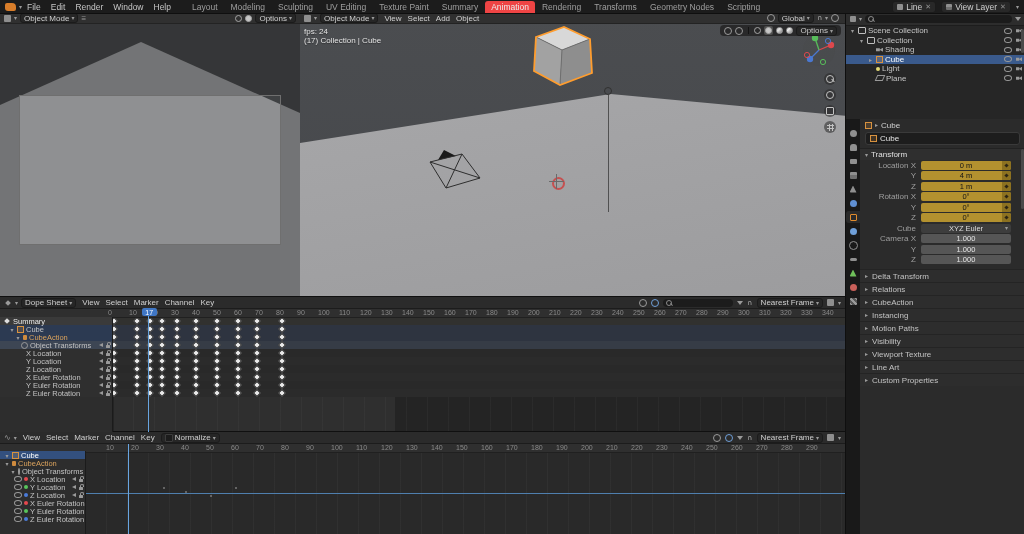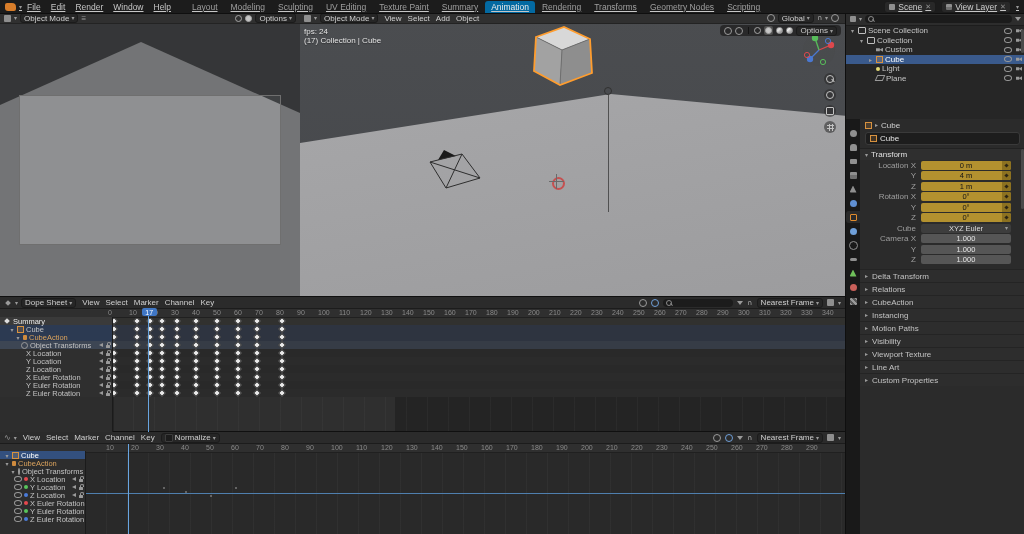--- a/index.html
+++ b/index.html
@@ -2,26 +2,26 @@
 <html><head>
 <meta charset="utf-8">
 <style>
   html,body{margin:0;padding:0;background:#0d0d0d;}
   #app{position:relative;width:1024px;height:534px;background:#161616;overflow:hidden;
        font-family:"Liberation Sans","DejaVu Sans",sans-serif;color:#c8c8c8;font-size:9px;}
   .nosel{user-select:none;}
 
   
   #topbar{position:absolute;left:0;top:0;width:1024px;height:13px;background:#1c1c1c;
-          border-bottom:1px solid #0f0f0f;display:flex;align-items:center;font-size:8.5px;color:#c6c6c6;z-index:20;text-decoration:underline;}
+          border-bottom:1px solid #0f0f0f;display:flex;align-items:center;font-size:8.5px;color:#c6c6c6;z-index:20;}
   .logo{width:11px;height:8px;margin:0 3px 0 5px;background:#d87d2a;border-radius:2px 4px 2px 3px;}
   .tb-item{padding:0 5px;}
   #tb-tabs{display:flex;margin-left:10px;gap:1px;align-items:center;height:13px;}
   .tb-tab{padding:1px 6px;border-radius:3px 3px 0 0;color:#9f9f9f;white-space:nowrap;}
-  .tb-tab.active{background:#0369a1;color:#ececec;}
+  .tb-tab.active{background:#ef4444;color:#ececec;}
   #tb-right{margin-left:auto;display:flex;align-items:center;gap:5px;margin-right:5px;}
   .tb-pill{display:flex;align-items:center;gap:3px;background:#282828;border:1px solid #1b1b1b;
            border-radius:3px;padding:0 4px;height:10px;color:#cfcfcf;}
   .xglyph{color:#8f8f8f;font-size:7px;}
   .caret{font-size:6px;color:#9a9a9a;line-height:1;}
   .sep{width:1px;height:7px;background:#141414;margin:0 2px;}
 
   
   .vp-head{position:absolute;left:0;top:0;right:0;height:10px;background:#303030;display:flex;
            align-items:center;font-size:8px;color:#cfcfcf;gap:3px;padding:0 4px;z-index:6;border-bottom:1px solid #232323;}
@@ -196,21 +196,21 @@
         <span class="tb-tab">Summary</span>
         <span class="tb-tab active">Animation</span>
         <span class="tb-tab">Rendering</span>
         <span class="tb-tab">Transforms</span>
         <span class="tb-tab">Geometry Nodes</span>
         <span class="tb-tab">Scripting</span>
       </span>
     <span id="tb-right">
       <span class="tb-pill">
         <span class="hicn" style="width:6px;height:6px;"></span>
-        <span>Scene</span>
+        <span>Line</span>
         <span class="xglyph">✕</span>
       </span>
       <span class="tb-pill">
         <span class="hicn" style="width:6px;height:6px;background:linear-gradient(#8f8f8f 45%,#6f6f6f 45%);"></span>
         <span>View Layer</span>
         <span class="xglyph">✕</span>
       </span>
       <span class="caret">▾</span>
     </span>
   </div>
@@ -355,21 +355,21 @@
             <span class="icn icn-collection"></span>
             <span>Collection</span>
             <span class="ol-right">
               <span class="mini-eye"></span>
               <span class="mini-cam"></span>
             </span>
           </div>
           <div class="ol-row" style="padding-left: 21px;">
             <span class="ol-caret"></span>
             <span class="icn icn-camera"></span>
-            <span>Custom</span>
+            <span>Shading</span>
             <span class="ol-right">
               <span class="mini-eye"></span>
               <span class="mini-cam"></span>
             </span>
           </div>
           <div class="ol-row sel" style="padding-left: 21px;">
             <span class="ol-caret">▸</span>
             <span class="icn icn-cube"></span>
             <span>Cube</span>
             <span class="ol-right">

